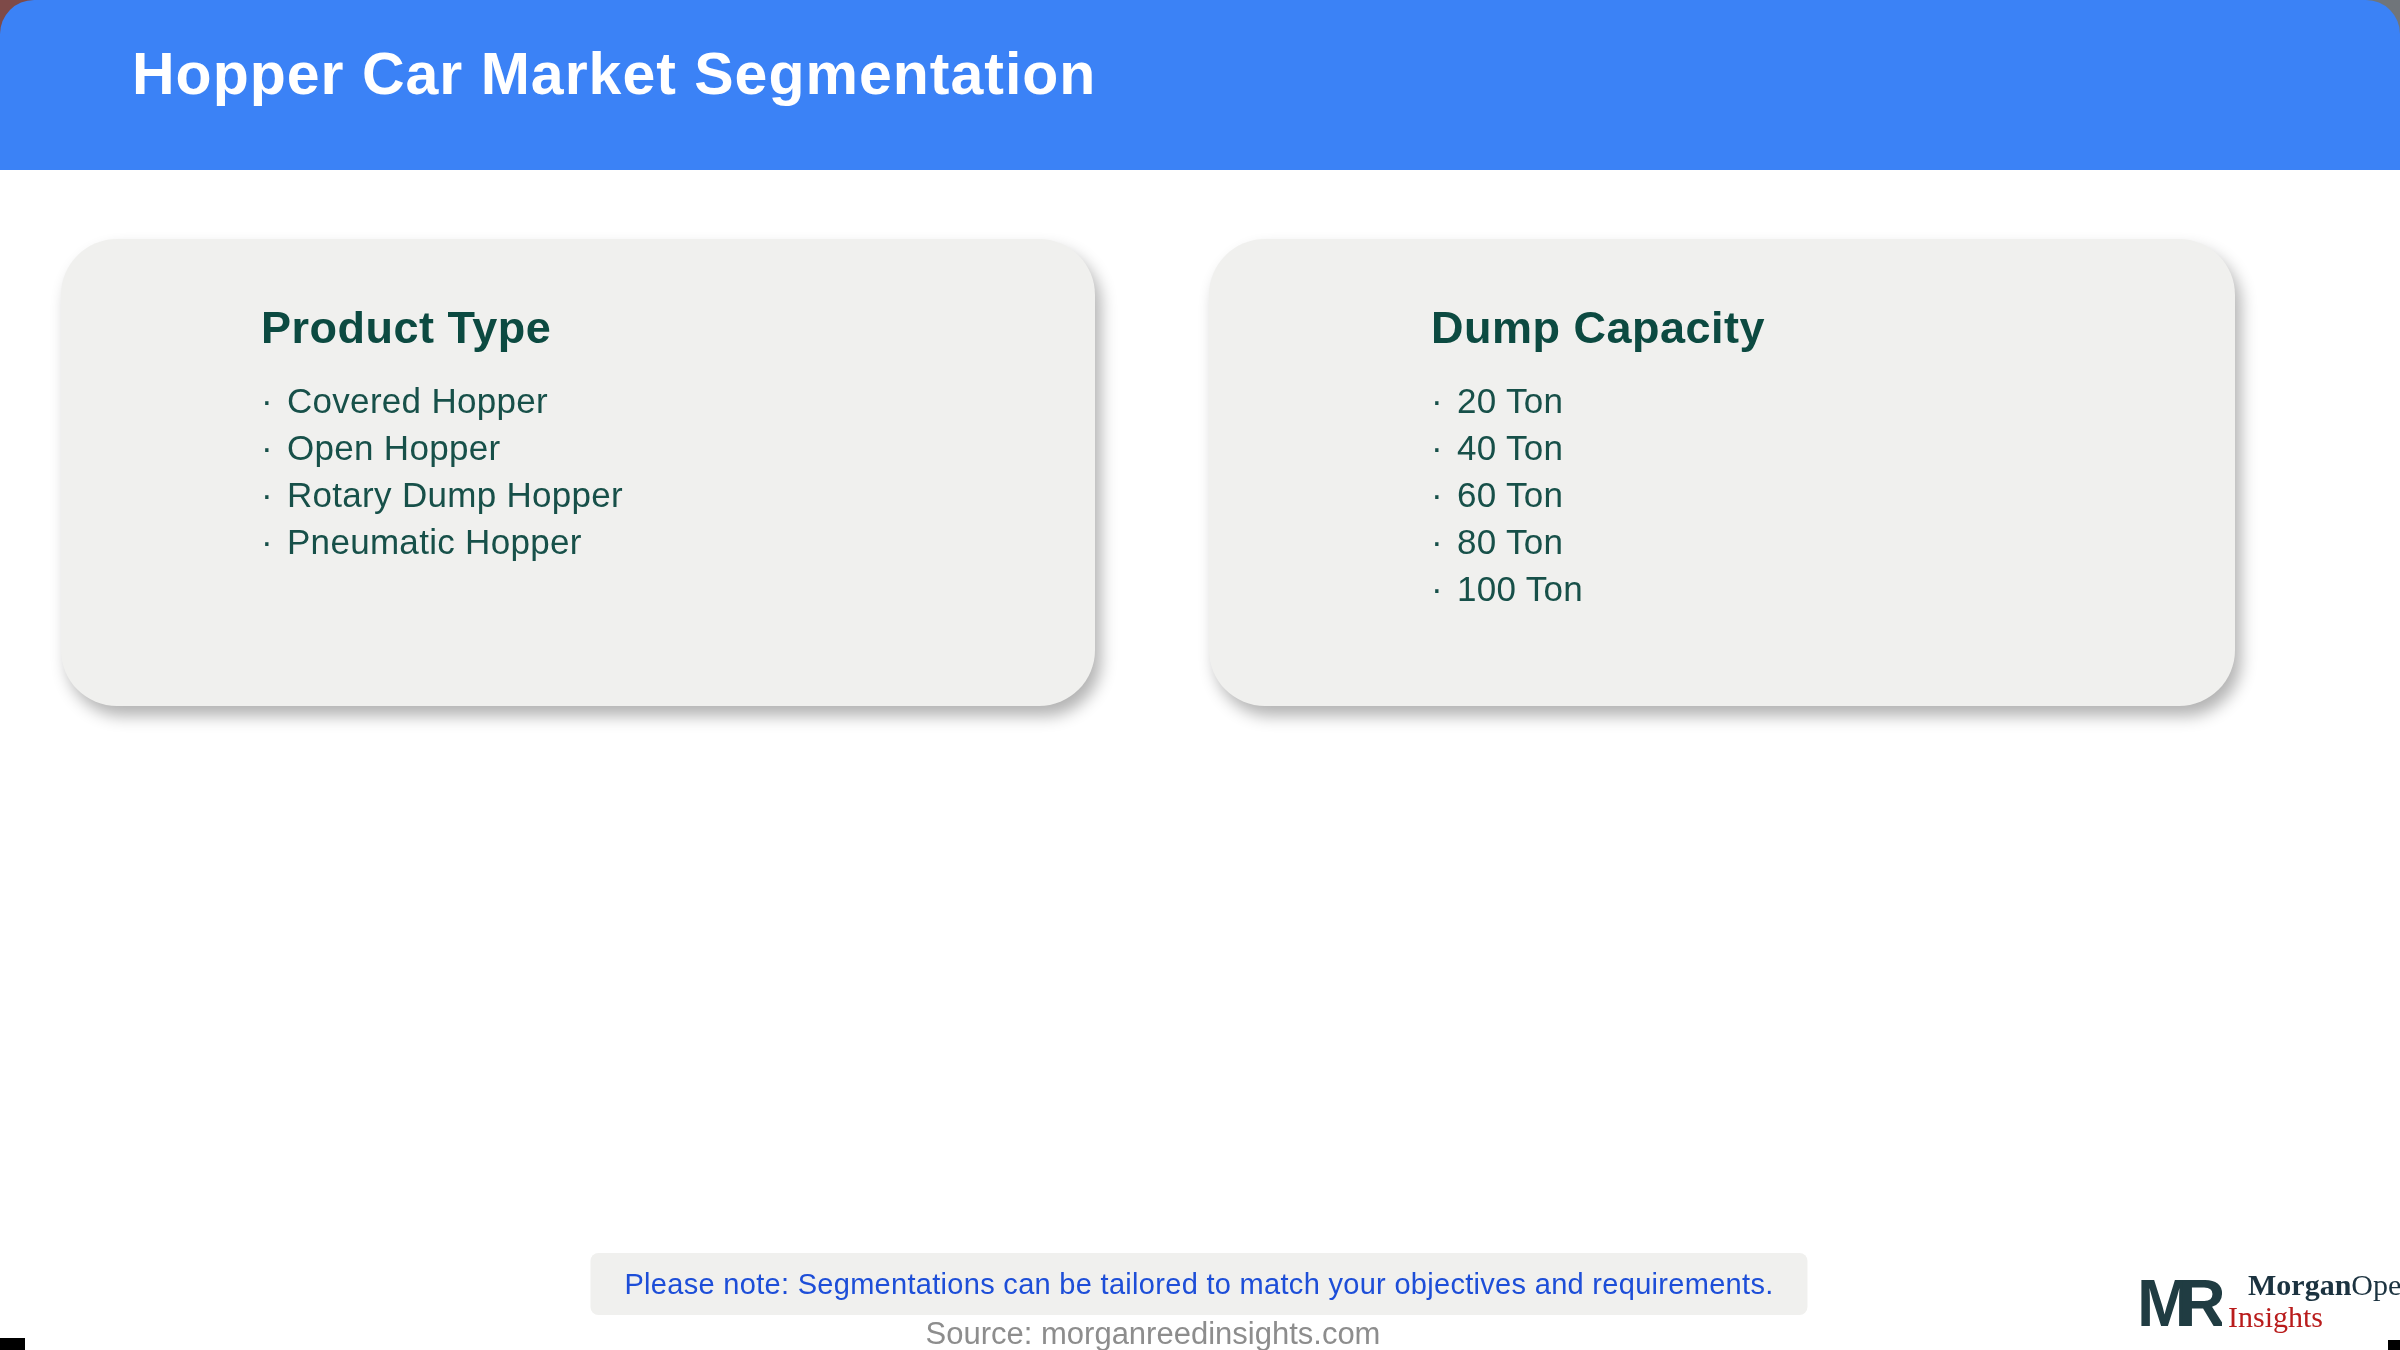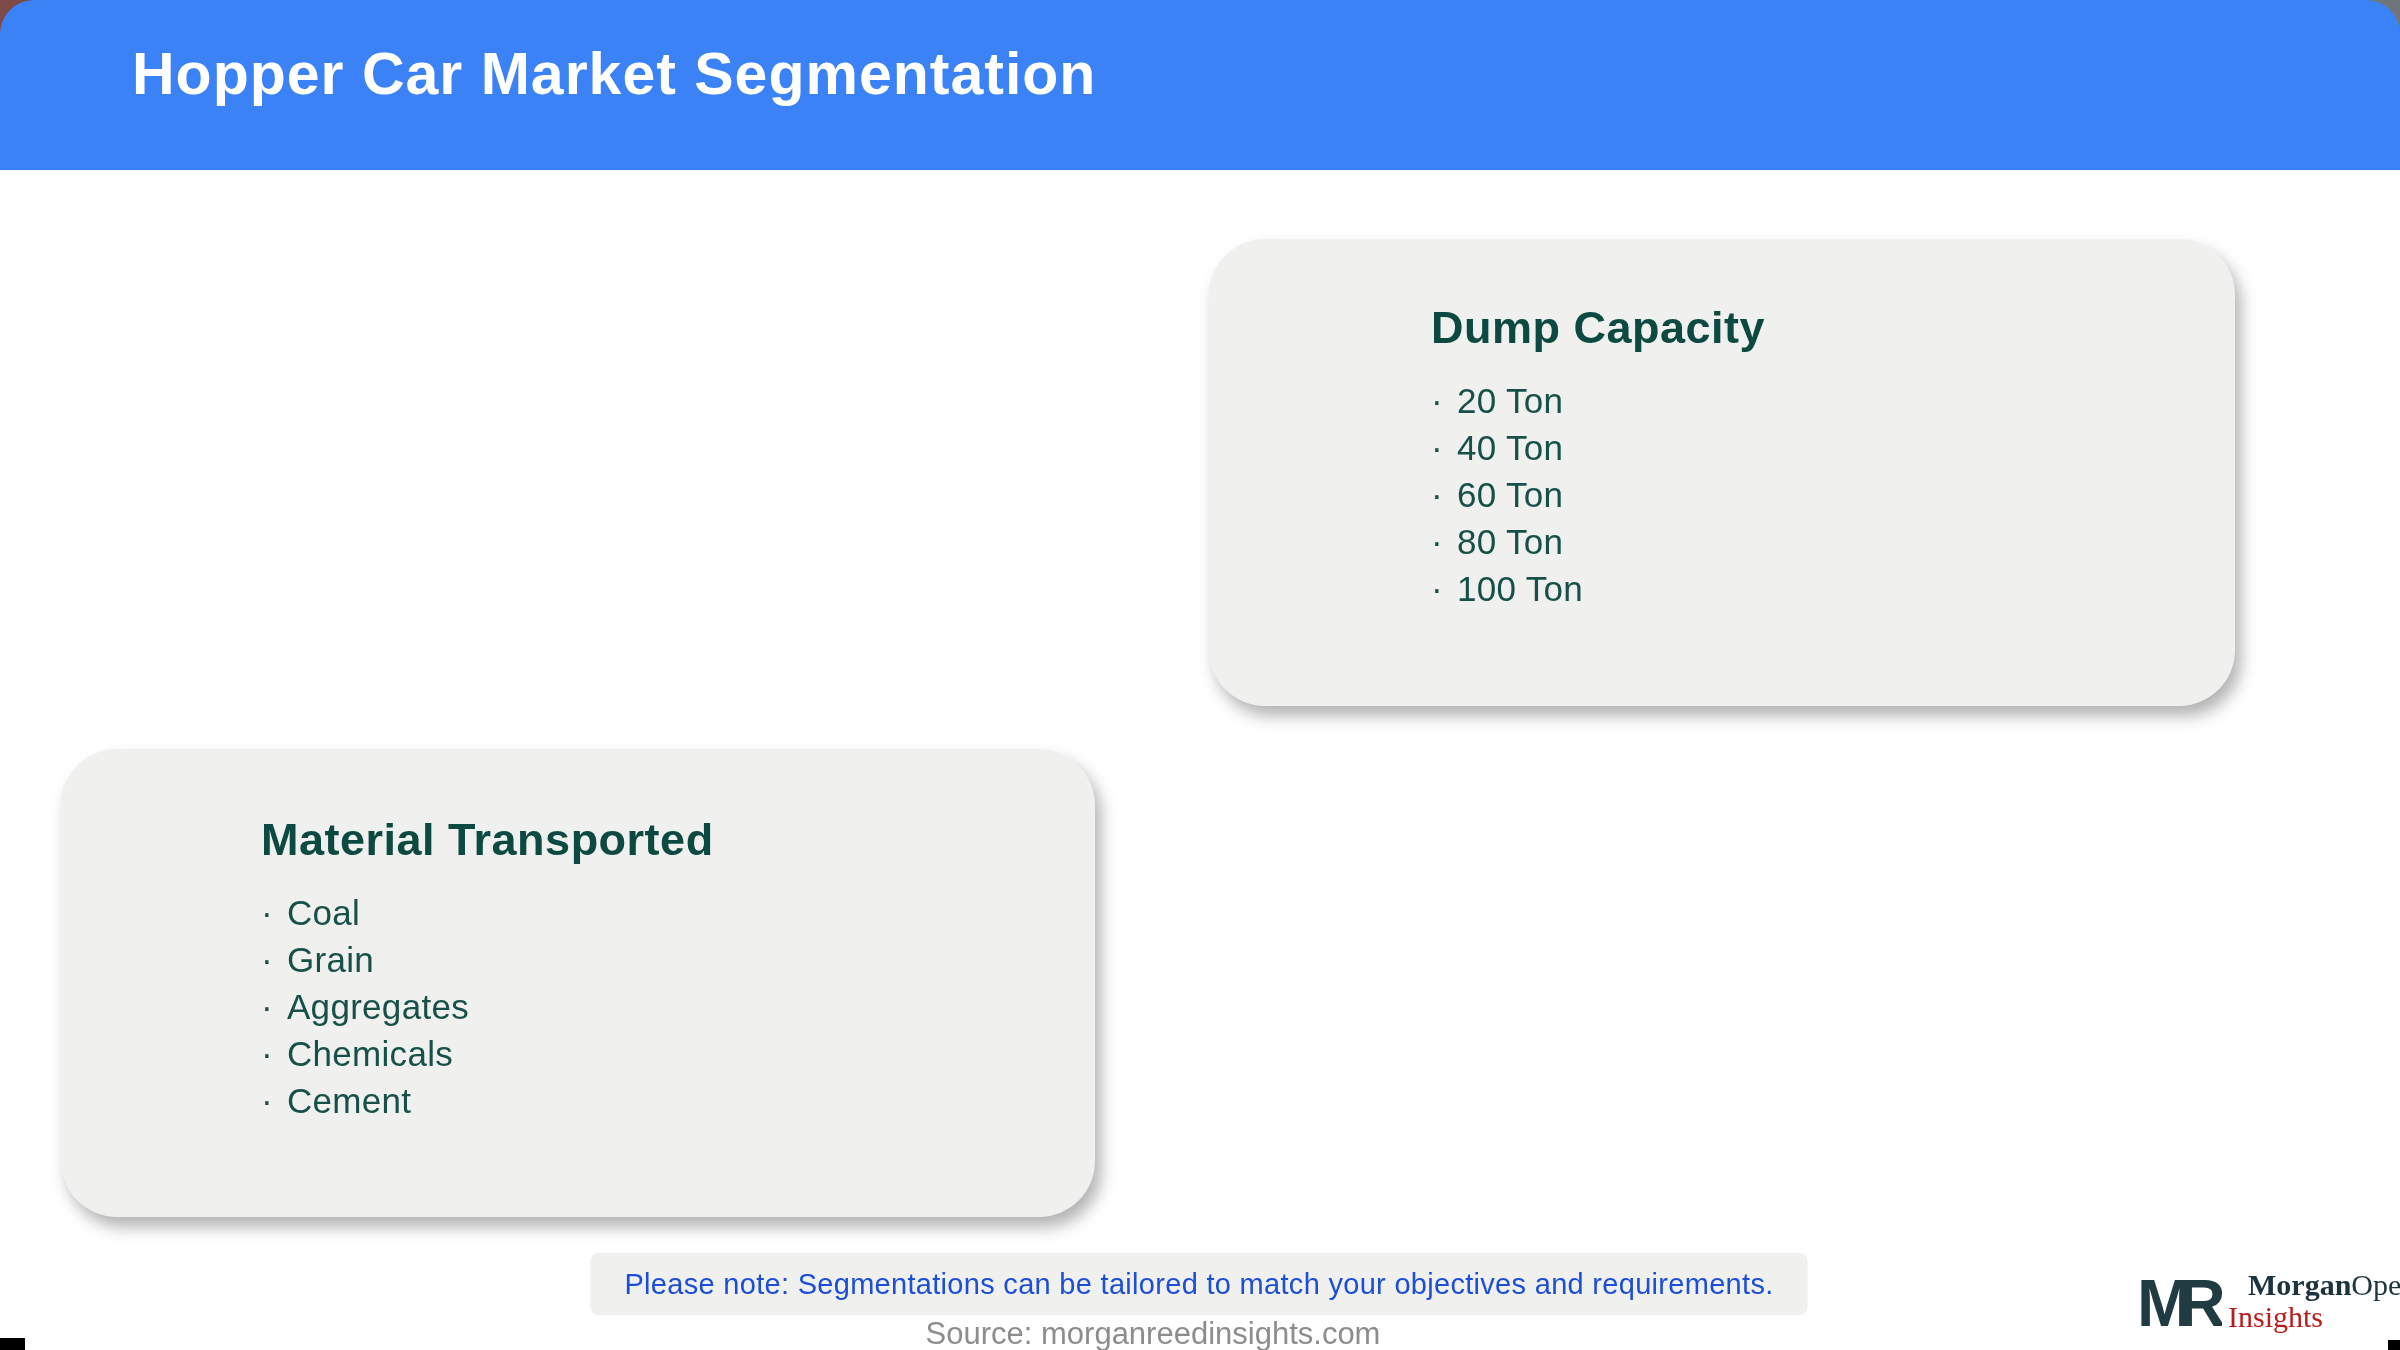--- a/index.html
+++ b/index.html
@@ -107,42 +107,41 @@
 
 <div class="canvas">
 
   <div class="corner-artifact left"></div>
   <div class="corner-artifact right"></div>
 
   <header class="header-band">
     <h1 class="page-title">Hopper Car Market Segmentation</h1>
   </header>
 
+  <section class="card tl">
+    <h2>Product Type</h2>
+    <ul>
+        <li>Covered Hopper</li>
+        <li>Open Hopper</li>
+        <li>Rotary Dump Hopper</li>
+        <li>Pneumatic Hopper</li>
+      </ul>
+  </section>
 
   <section class="card tr">
     <h2>Dump Capacity</h2>
     <ul>
         <li>20 Ton</li>
         <li>40 Ton</li>
         <li>60 Ton</li>
         <li>80 Ton</li>
         <li>100 Ton</li>
       </ul>
   </section>
 
-  <section class="card bl">
-    <h2>Material Transported</h2>
-    <ul>
-        <li>Coal</li>
-        <li>Grain</li>
-        <li>Aggregates</li>
-        <li>Chemicals</li>
-        <li>Cement</li>
-      </ul>
-  </section>
 
 
   <div class="note-banner">
     <span>Please note: Segmentations can be tailored to match your objectives and requirements.</span>
   </div>
 
   <div class="source-line">Source: morganreedinsights.com</div>
 
   <div class="logo">
     <svg class="logo-monogram" viewBox="0 0 82 56" xmlns="http://www.w3.org/2000/svg">

